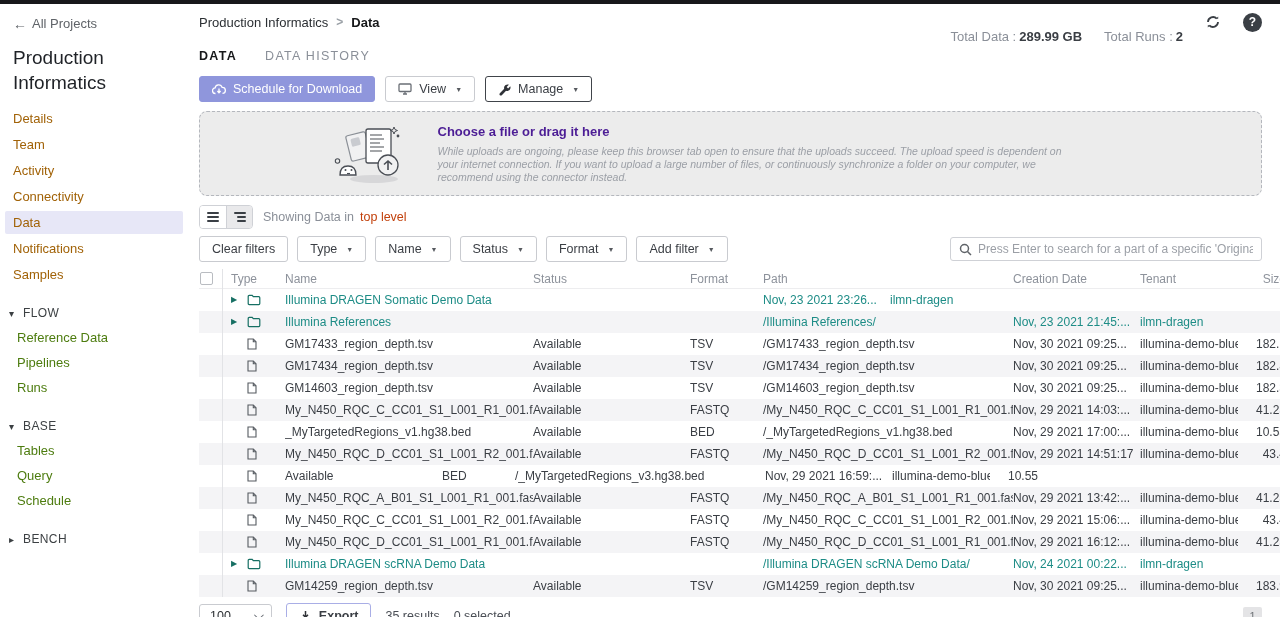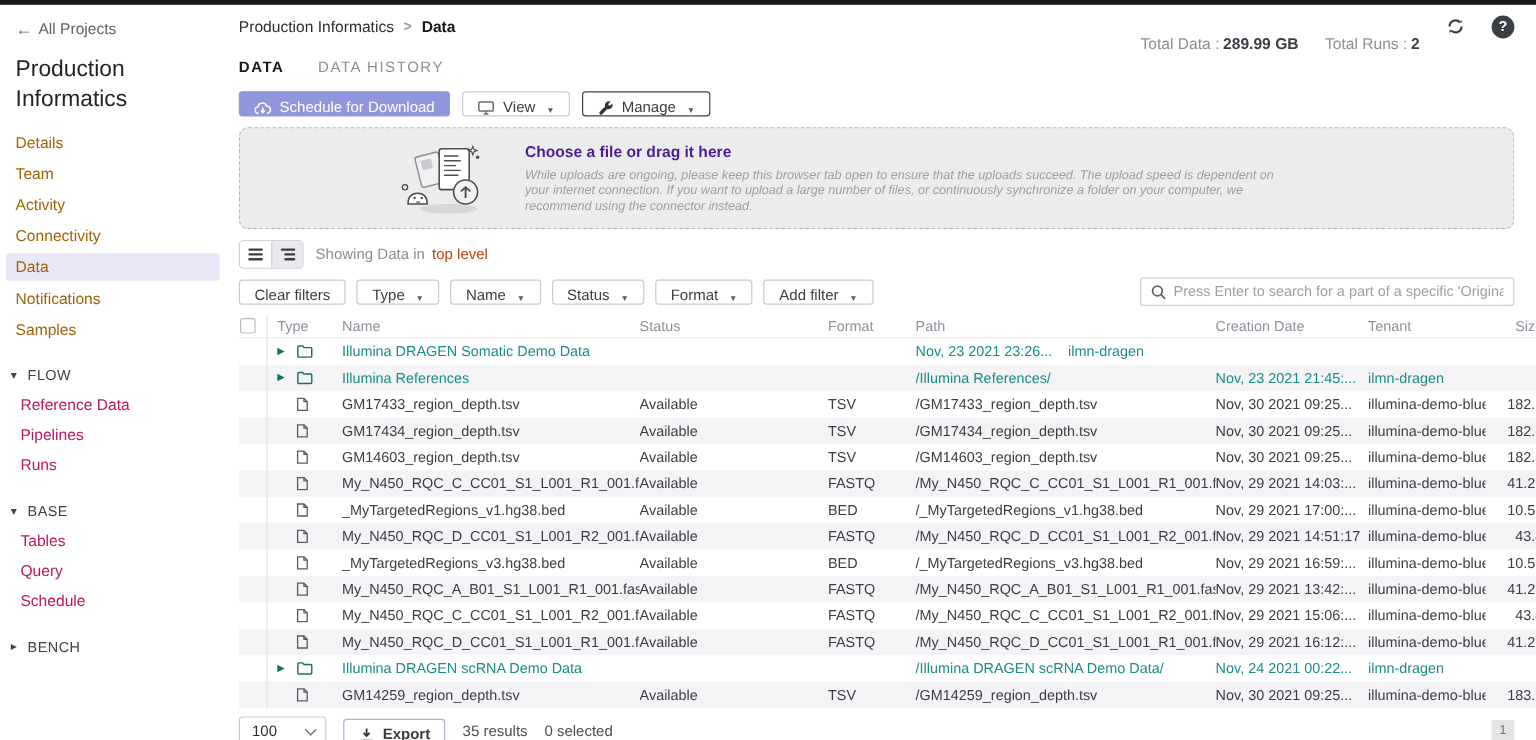--- a/index.html
+++ b/index.html
@@ -13,21 +13,21 @@
   .back-link { color:#5f6368; font-size:13px; display:flex; align-items:center; gap:5px; cursor:pointer; }
   .back-arrow { font-size:14px; line-height:1; }
   .project-title { font-size:19px; font-weight:500; color:#1f2227; line-height:25px; margin:14px 0 12px 0; width:150px; }
   .side-item { font-size:13px; color:#a16207; padding:4px 8px; margin:0 0 3px -8px; width:178px;
     border-radius:2px; cursor:pointer; }
   .side-item.active { background:#e7e7f7; }
   .side-section { margin-top:20px; }
   .side-section-head { font-size:12px; color:#3c4043; letter-spacing:.4px; display:flex; gap:6px;
     align-items:center; cursor:pointer; margin:14px 0 6px -4px; }
   .caret { font-size:10px; color:#3c4043; width:8px; }
-  .side-subitem { font-size:13px; color:#be185d; padding:4px 8px 4px 4px; margin-bottom:2px; cursor:pointer; }
+  .side-subitem { font-size:13px; color:#4d7c0f; padding:4px 8px 4px 4px; margin-bottom:2px; cursor:pointer; }
 
   
   .main { flex:1; padding:8px 0 0 13px; min-width:0; }
   .pad-r { margin-right:18px; }
 
   .head-row { display:flex; align-items:center; height:20px; }
   .breadcrumb { display:flex; align-items:center; gap:8px; font-size:13px; color:#2b2f33; }
   .crumb-sep { color:#9aa0a6; font-weight:700; font-size:12px; }
   .crumb-last { font-weight:700; color:#17181a; }
   .head-stats { margin-left:auto; display:flex; align-items:center; gap:22px; }
@@ -35,22 +35,22 @@
   .stat b { color:#3a3e44; font-weight:600; margin-left:3px; }
   .icon-btn { background:none; border:none; cursor:pointer; display:flex; align-items:center; }
   .help-circle { width:19px; height:19px; border-radius:50%; background:#3a3f45; color:#fff;
     font-size:12px; font-weight:700; display:flex; align-items:center; justify-content:center; }
 
   .tabs { display:flex; gap:28px; margin-top:17px; }
   .tab { font-size:12.5px; letter-spacing:1.3px; color:#8a8f98; cursor:pointer; font-weight:500; }
   .tab.active { color:#17181a; font-weight:700; }
 
   .toolbar { display:flex; gap:10px; margin-top:13px; }
-  .btn { display:inline-flex; align-items:flex-end; gap:7px; font-size:12.5px; border-radius:3px;
-    padding:0 12px; height:21px; cursor:pointer; background:#fff; border:1px solid #c9cbd0; color:#3a3e44;
+  .btn { display:inline-flex; align-items:center; gap:7px; font-size:12.5px; border-radius:3px;
+    padding:0 12px; height:26px; cursor:pointer; background:#fff; border:1px solid #c9cbd0; color:#3a3e44;
     font-family:"Liberation Sans", sans-serif; }
   .btn-primary { background:#8f96dc; border-color:#8f96dc; color:#fff; }
   .btn-dark-border { border-color:#40444a; }
   .dd-caret { font-size:7px; color:inherit; opacity:.85; margin-left:2px; }
 
   .dropzone { margin-top:9px; height:85px; background:#ececec; border:1px dashed #b4b7bd; border-radius:8px;
     display:flex; align-items:center; justify-content:center; gap:26px; }
   .dz-text { width:690px; }
   .dz-title { font-size:13px; font-weight:700; color:#4c1d95; margin-bottom:6px; }
   .dz-body { font-size:10.5px; font-style:italic; color:#9b9fa6; line-height:13px; width:640px; }
@@ -474,21 +474,20 @@
             <div class="cell c-check"></div>
             <div class="cell c-type">
               <span class="expand"></span>
               <span class="icon-wrap">
                 <svg width="10" height="12" viewBox="0 0 10 12">
                   <path d="M1 1h5.3L9 3.7V11H1z" fill="none" stroke="#565b61" stroke-width="1.1"></path>
                   <path d="M6.3 1v2.7H9" fill="none" stroke="#565b61" stroke-width="1.1"></path>
                 </svg>
               </span>
             </div>
-            <div class="cell c-name">_MyTargetedRegions_v3.hg38.bed</div>
             <div class="cell c-status">Available</div>
             <div class="cell c-format">BED</div>
             <div class="cell c-path">/_MyTargetedRegions_v3.hg38.bed</div>
             <div class="cell c-date">Nov, 29 2021 16:59:...</div>
             <div class="cell c-tenant">illumina-demo-blue</div>
             <div class="cell c-size">10.55</div>
           </div>
           <div class="trow alt">
             <div class="cell c-check"></div>
             <div class="cell c-type">

